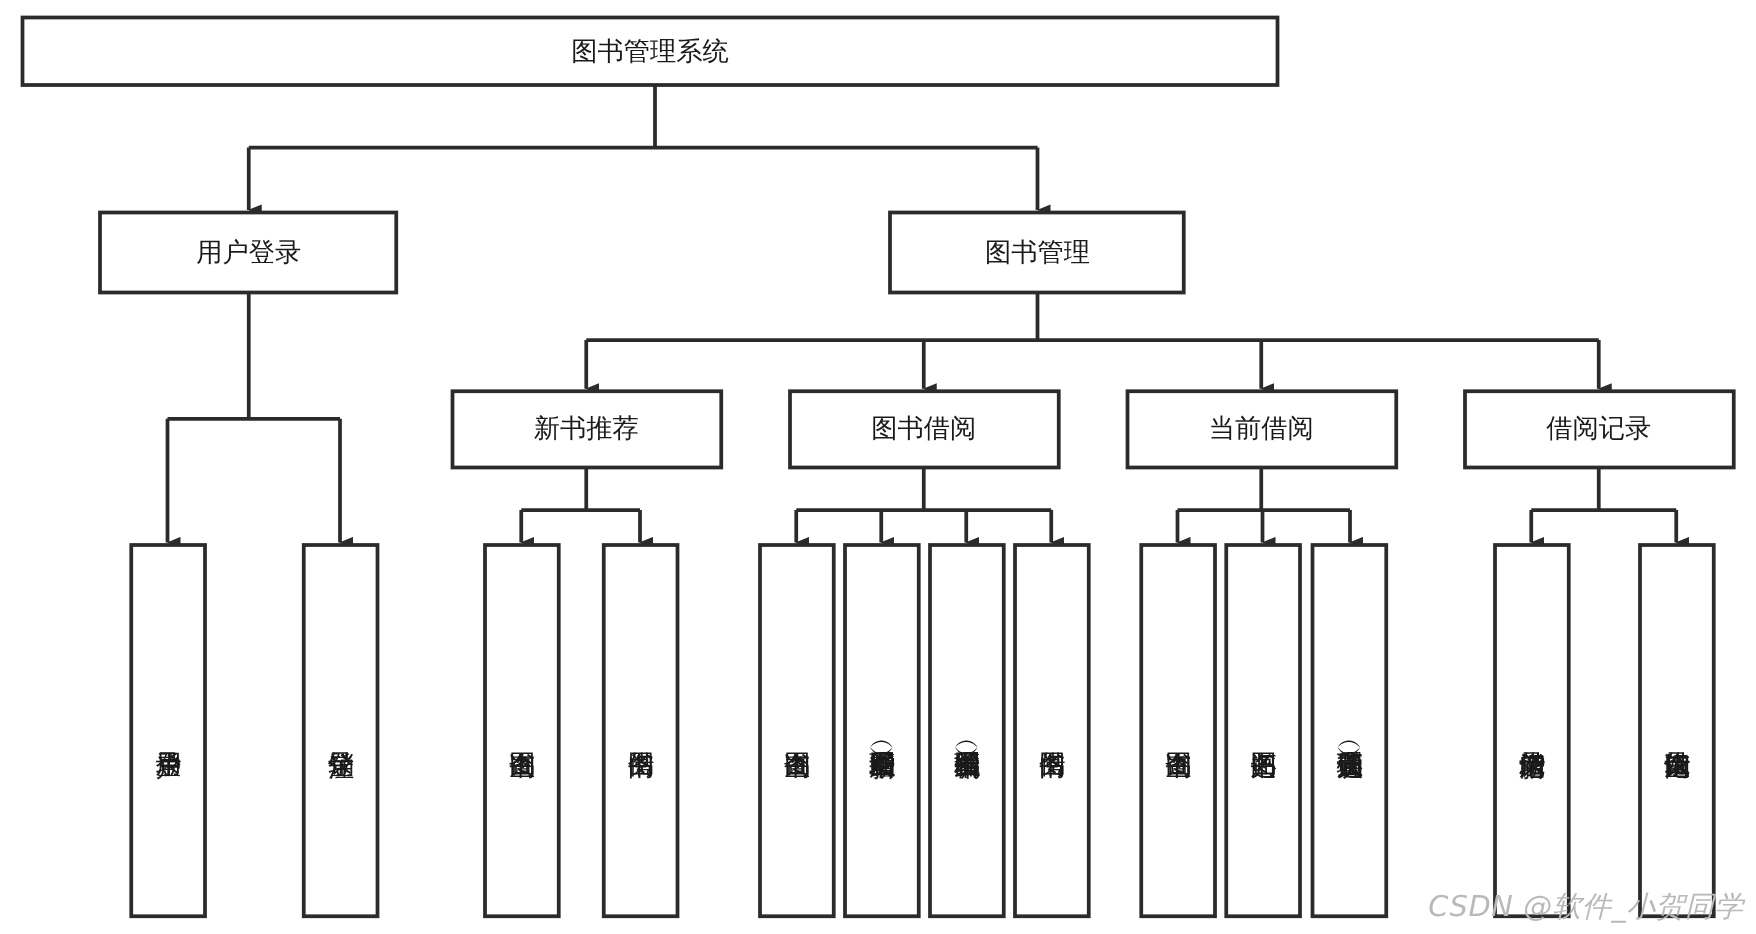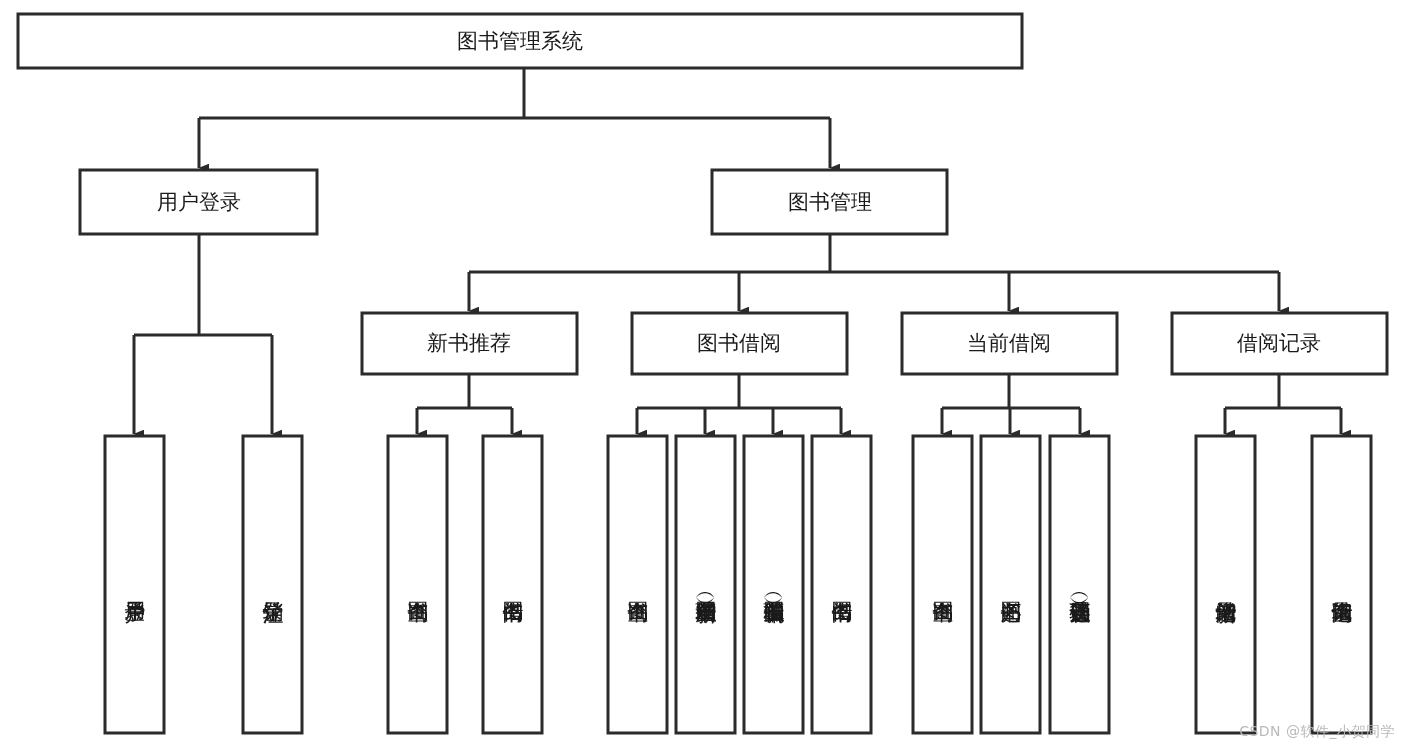--- a/index.html
+++ b/index.html
@@ -12,22 +12,22 @@
   .node-rect{fill:#ffffff;stroke:#2b2b2b;stroke-width:3;}
   .conn{stroke:#2b2b2b;stroke-width:3;fill:none;stroke-linecap:butt;}
   .node-label{
     font-family:"DejaVu Sans","Liberation Sans",sans-serif;
     fill:#1a1a1a;font-size:21px;text-anchor:middle;
     dominant-baseline:middle;
   }
   .watermark{
     position:absolute;right:10px;bottom:6px;
     font-family:"DejaVu Sans","Liberation Sans",sans-serif;
-    font-size:14px;color:#b9b9b9;white-space:nowrap;
-    letter-spacing:0.5px;pointer-events:none;
+    font-size:23px;color:#b9b9b9;white-space:nowrap;
+    letter-spacing:0.5px;pointer-events:none;font-style:italic;
   }
   .leaf-fo{overflow:visible;}
   .leaf-text{
     width:100%;height:100%;
     display:flex;align-items:center;justify-content:center;
     font-family:"DejaVu Sans","Liberation Sans",sans-serif;
     font-size:21px;color:#1a1a1a;line-height:1.18;
     writing-mode:vertical-rl;text-orientation:upright;
     white-space:nowrap;
   }

